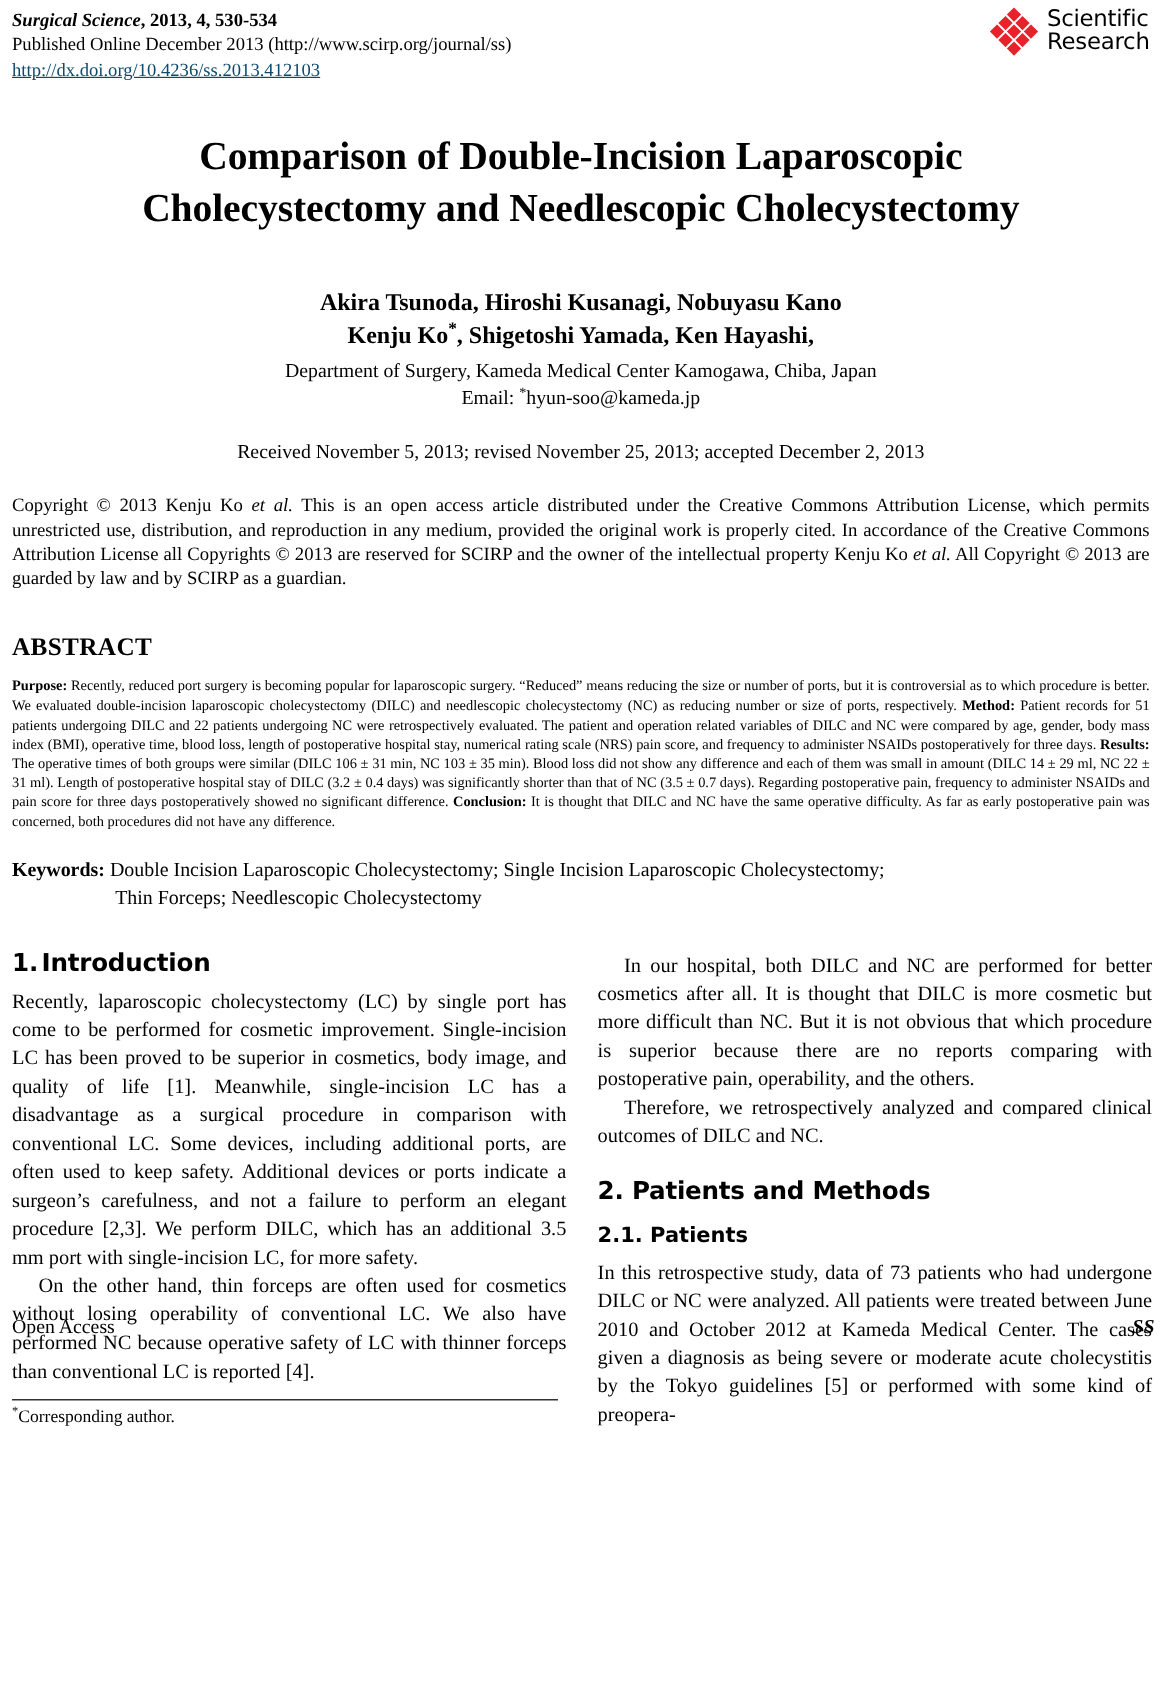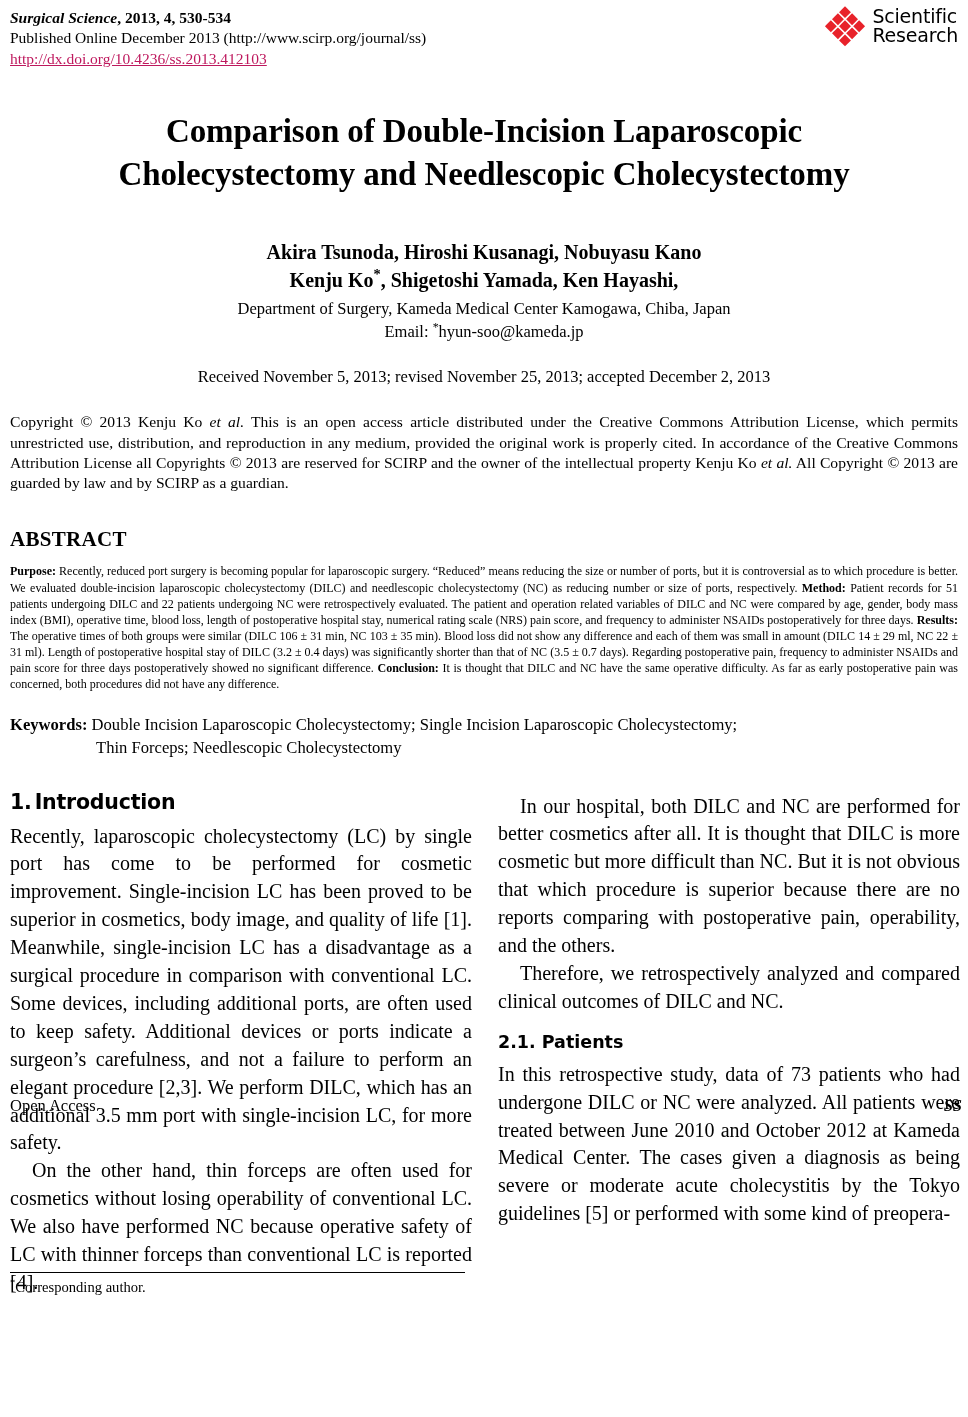--- a/index.html
+++ b/index.html
@@ -37,21 +37,21 @@
     font-weight: bold;
   }
   .journal-name {
     font-style: italic;
     font-weight: bold;
   }
   .published-line {
     font-weight: normal;
   }
   .doi-link {
-    color: #be185d;
+    color: #0c4a6e;
     text-decoration: underline;
     display: inline-block;
   }
 
   .logo {
     position: absolute;
     top: -4px;
     right: 0px;
     display: flex;
     align-items: center;
@@ -173,21 +173,21 @@
     letter-spacing: -0.2px;
   }
   .h1-sec .num-gap { padding-right: 3px; }
   .h2-sec {
     font-family: "DejaVu Sans", "Liberation Sans", sans-serif;
     font-size: 17.5px;
     font-weight: bold;
     margin: 16px 0 9px 0;
   }
   .body-p {
-    font-size: 20px;
+    font-size: 17px;
     line-height: 1.395;
     text-align: justify;
     margin: 0;
   }
   .body-p.indent { text-indent: 22px; }
   .right-top-pad { margin-top: 3px; }
   .sec-spacer-top { margin-top: 21px; }
 
   
   .footnote-wrap {
@@ -305,20 +305,21 @@
         <div class="footnote">
           <sup class="star">*</sup><span>Corresponding author.</span>
         </div>
       </div>
     </div>
 
     <div class="col">
       <p class="body-p indent right-top-pad">In our hospital, both DILC and NC are performed for better cosmetics after all. It is thought that DILC is more cosmetic but more difficult than NC. But it is not obvious that which procedure is superior because there are no reports comparing with postoperative pain, operability, and the others.</p>
       <p class="body-p indent">Therefore, we retrospectively analyzed and compared clinical outcomes of DILC and NC.</p>
 
+      <div class="h1-sec sec-spacer-top">2. Patients and Methods</div>
       <div class="h2-sec">2.1. Patients</div>
       <p class="body-p">In this retrospective study, data of 73 patients who had undergone DILC or NC were analyzed. All patients were treated between June 2010 and October 2012 at Kameda Medical Center. The cases given a diagnosis as being severe or moderate acute cholecystitis by the Tokyo guidelines [5] or performed with some kind of preopera-</p>
     </div>
   </div>
 
   <div class="footer">
     <span>Open Access</span>
     <span class="footer-right">SS</span>
   </div>
 

